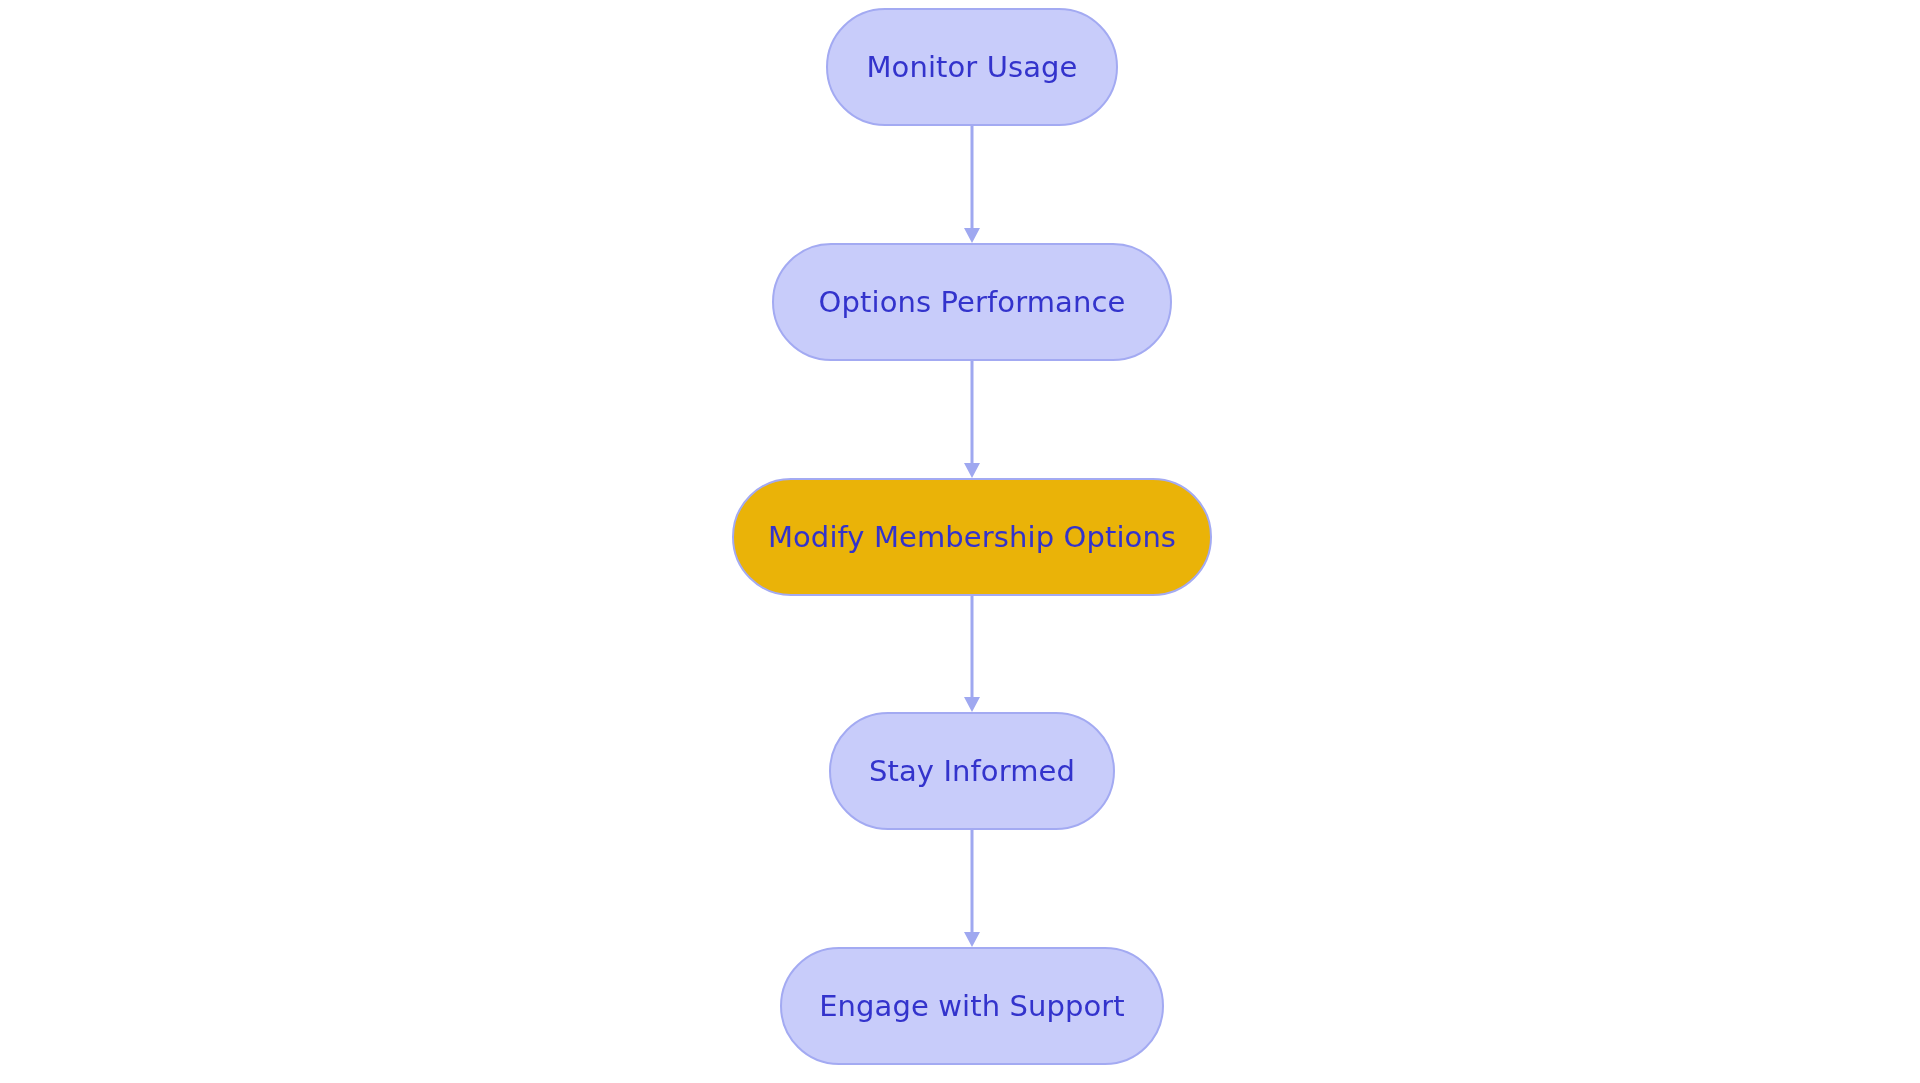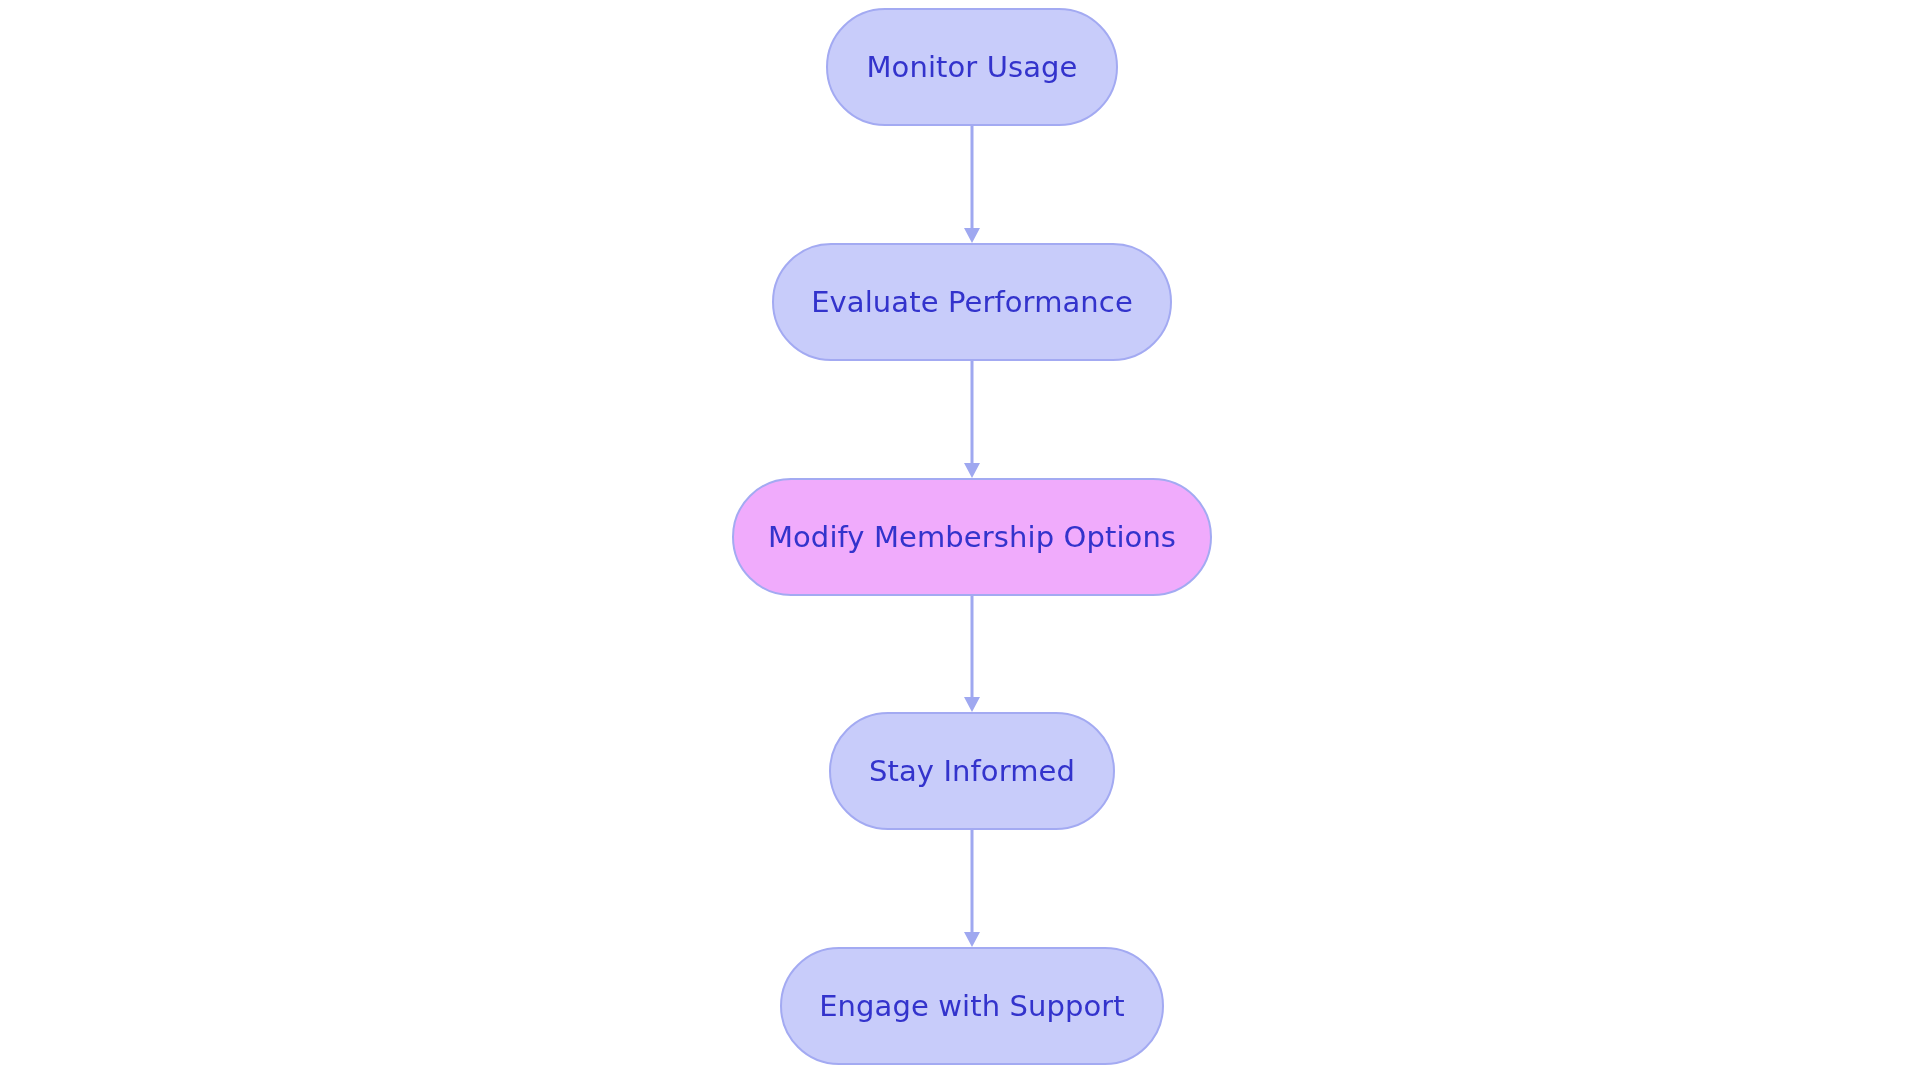--- a/index.html
+++ b/index.html
@@ -87,23 +87,23 @@
       <div class="edge-arrow" style="border-top-color: rgb(159, 168, 240);"></div>
     </div>
     <div class="edge" style="left: 972px; top: 830px; width: 20px; height: 117px;">
       <div class="edge-line" style="height: 102px; background: rgb(159, 168, 240);"></div>
       <div class="edge-arrow" style="border-top-color: rgb(159, 168, 240);"></div>
     </div>
     <div class="node" style="left: 972px; top: 8px; width: 292px; height: 118px; background: rgb(200, 204, 250); border-color: rgb(163, 170, 242);">
       <span class="node-label" style="color: rgb(51, 51, 204);">Monitor Usage</span>
     </div>
     <div class="node" style="left: 972px; top: 243px; width: 400px; height: 118px; background: rgb(200, 204, 250); border-color: rgb(163, 170, 242);">
-      <span class="node-label" style="color: rgb(51, 51, 204);">Evaluate Performance</span>
+      <span class="node-label" style="color: rgb(51, 51, 204);">Options Performance</span>
     </div>
-    <div class="node" style="left: 972px; top: 478px; width: 480px; height: 118px; background: #f0abfc; border-color: rgb(163, 170, 242);">
+    <div class="node" style="left: 972px; top: 478px; width: 480px; height: 118px; background: #eab308; border-color: rgb(163, 170, 242);">
       <span class="node-label" style="color: rgb(51, 51, 204);">Modify Membership Options</span>
     </div>
     <div class="node" style="left: 972px; top: 947px; width: 384px; height: 118px; background: rgb(200, 204, 250); border-color: rgb(163, 170, 242);">
       <span class="node-label" style="color: rgb(51, 51, 204);">Engage with Support</span>
     </div>
     <div class="node" style="left: 972px; top: 712px; width: 286px; height: 118px; background: rgb(200, 204, 250); border-color: rgb(163, 170, 242);">
       <span class="node-label" style="color: rgb(51, 51, 204);">Stay Informed</span>
     </div>
   </div>
 

